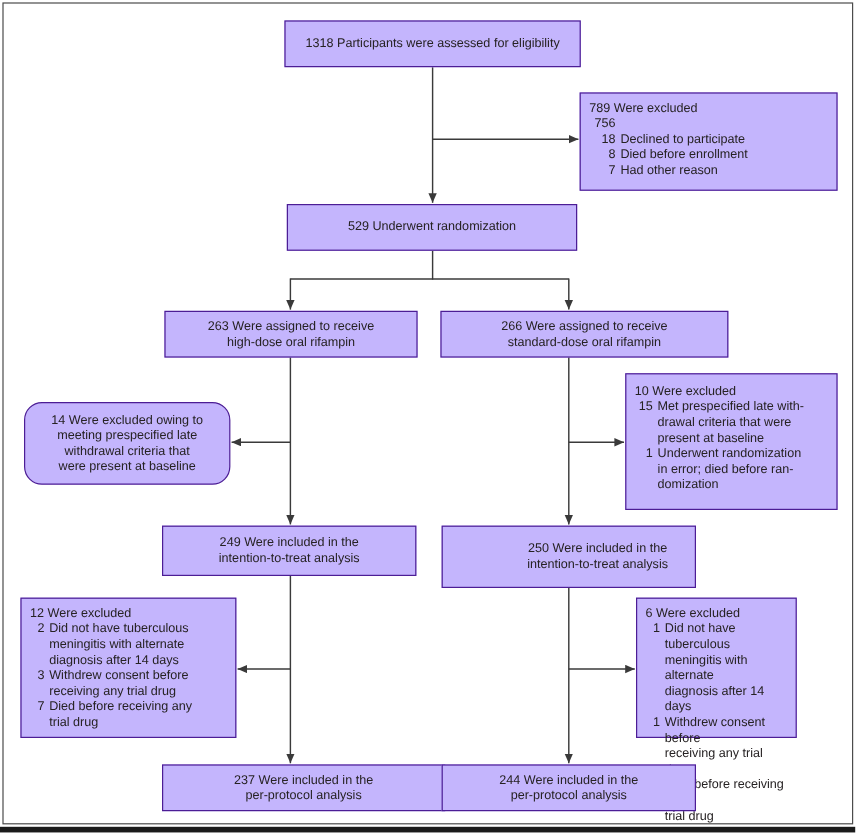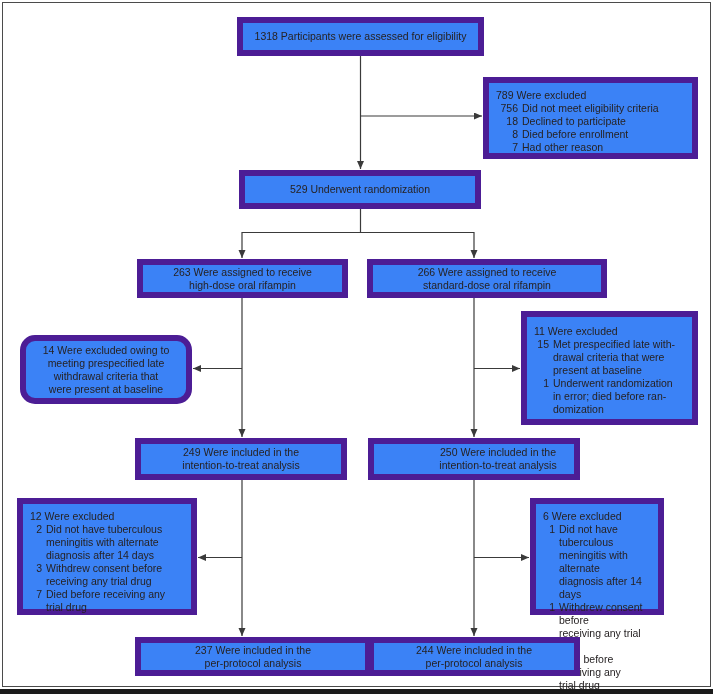--- a/index.html
+++ b/index.html
@@ -15,43 +15,43 @@
     position:absolute;left:2px;top:2px;right:2px;bottom:7px;
     border:1px solid #4b4b4b;
   }
   .bottom-bar{
     position:absolute;left:0;right:0;bottom:0;height:5px;background:#1b1b1b;
   }
   .arrows{position:absolute;left:0;top:0;pointer-events:none;}
   .arrows line{stroke:#3a3a3a;stroke-width:1.2;}
   .box{
     position:absolute;
-    background:#3b82f6;
-    border:6px solid #4c1d95;
+    background:#c4b5fd;
+    border:1px solid #4c1d95;
     box-sizing:border-box;
   }
   .center{
     display:flex;align-items:center;justify-content:center;
     text-align:center;white-space:pre-line;
   }
   .list{padding:6px 6px 4px 7px;}
   .ltitle{white-space:pre-line;}
   .row{display:grid;grid-template-columns:var(--numw,14px) 1fr;column-gap:4px;}
   .row .num{text-align:right;}
   .row .txt{white-space:pre-line;}
   
   .b-assessed      {left:237px;top:17px;width:247px;height:39px;}
   .b-excl-top      {left:483px;top:77px;width:215px;height:82px;--numw:22px;}
   .b-random        {left:239px;top:170px;width:242px;height:39px;}
   .b-assign-high   {left:137px;top:259px;width:211px;height:39px;}
   .b-assign-std    {left:367px;top:259px;width:240px;height:39px;}
   .b-late-left     {left:20px;top:335px;width:172px;height:69px;border-radius:15px;}
   .b-late-right    {left:521px;top:311px;width:177px;height:114px;--numw:15px;padding-top:8px;}
   .b-itt-left      {left:135px;top:438px;width:212px;height:42px;}
-  .b-itt-right     {left:368px;top:438px;width:212px;height:42px;padding-left:48px;}
+  .b-itt-right     {left:368px;top:438px;width:212px;height:52px;padding-left:48px;}
   .b-ppx-left      {left:17px;top:498px;width:180px;height:117px;--numw:12px;}
   .b-ppx-right     {left:530px;top:498px;width:134px;height:117px;--numw:12px;}
   .b-pp-left       {left:135px;top:637px;width:236px;height:39px;}
   .b-pp-right      {left:368px;top:637px;width:212px;height:39px;}
 </style>
 </head>
 <body>
 
 <div class="figure">
 
@@ -85,21 +85,20 @@
     <line x1="474" y1="480" x2="474" y2="636" marker-end="url(#ah)"></line>
     <line x1="474" y1="557.5" x2="529" y2="557.5" marker-end="url(#ah)"></line>
   </svg>
 
   <div class="box center b-assessed">1318 Participants were assessed for eligibility</div>
 
   <div class="box list b-excl-top">
     <div class="ltitle">789 Were excluded</div>
     <div class="row">
       <span class="num">756</span>
-      <span class="txt">Did not meet eligibility criteria</span>
     </div>
     <div class="row">
       <span class="num">18</span>
       <span class="txt">Declined to participate</span>
     </div>
     <div class="row">
       <span class="num">8</span>
       <span class="txt">Died before enrollment</span>
     </div>
     <div class="row">
@@ -115,21 +114,21 @@
 
   <div class="box center b-assign-std">266 Were assigned to receive
 standard-dose oral rifampin</div>
 
   <div class="box center b-late-left">14 Were excluded owing to
 meeting prespecified late
 withdrawal criteria that
 were present at baseline</div>
 
   <div class="box list b-late-right">
-    <div class="ltitle">11 Were excluded</div>
+    <div class="ltitle">10 Were excluded</div>
     <div class="row">
       <span class="num">15</span>
       <span class="txt">Met prespecified late with-
 drawal criteria that were
 present at baseline</span>
     </div>
     <div class="row">
       <span class="num">1</span>
       <span class="txt">Underwent randomization
 in error; died before ran-

